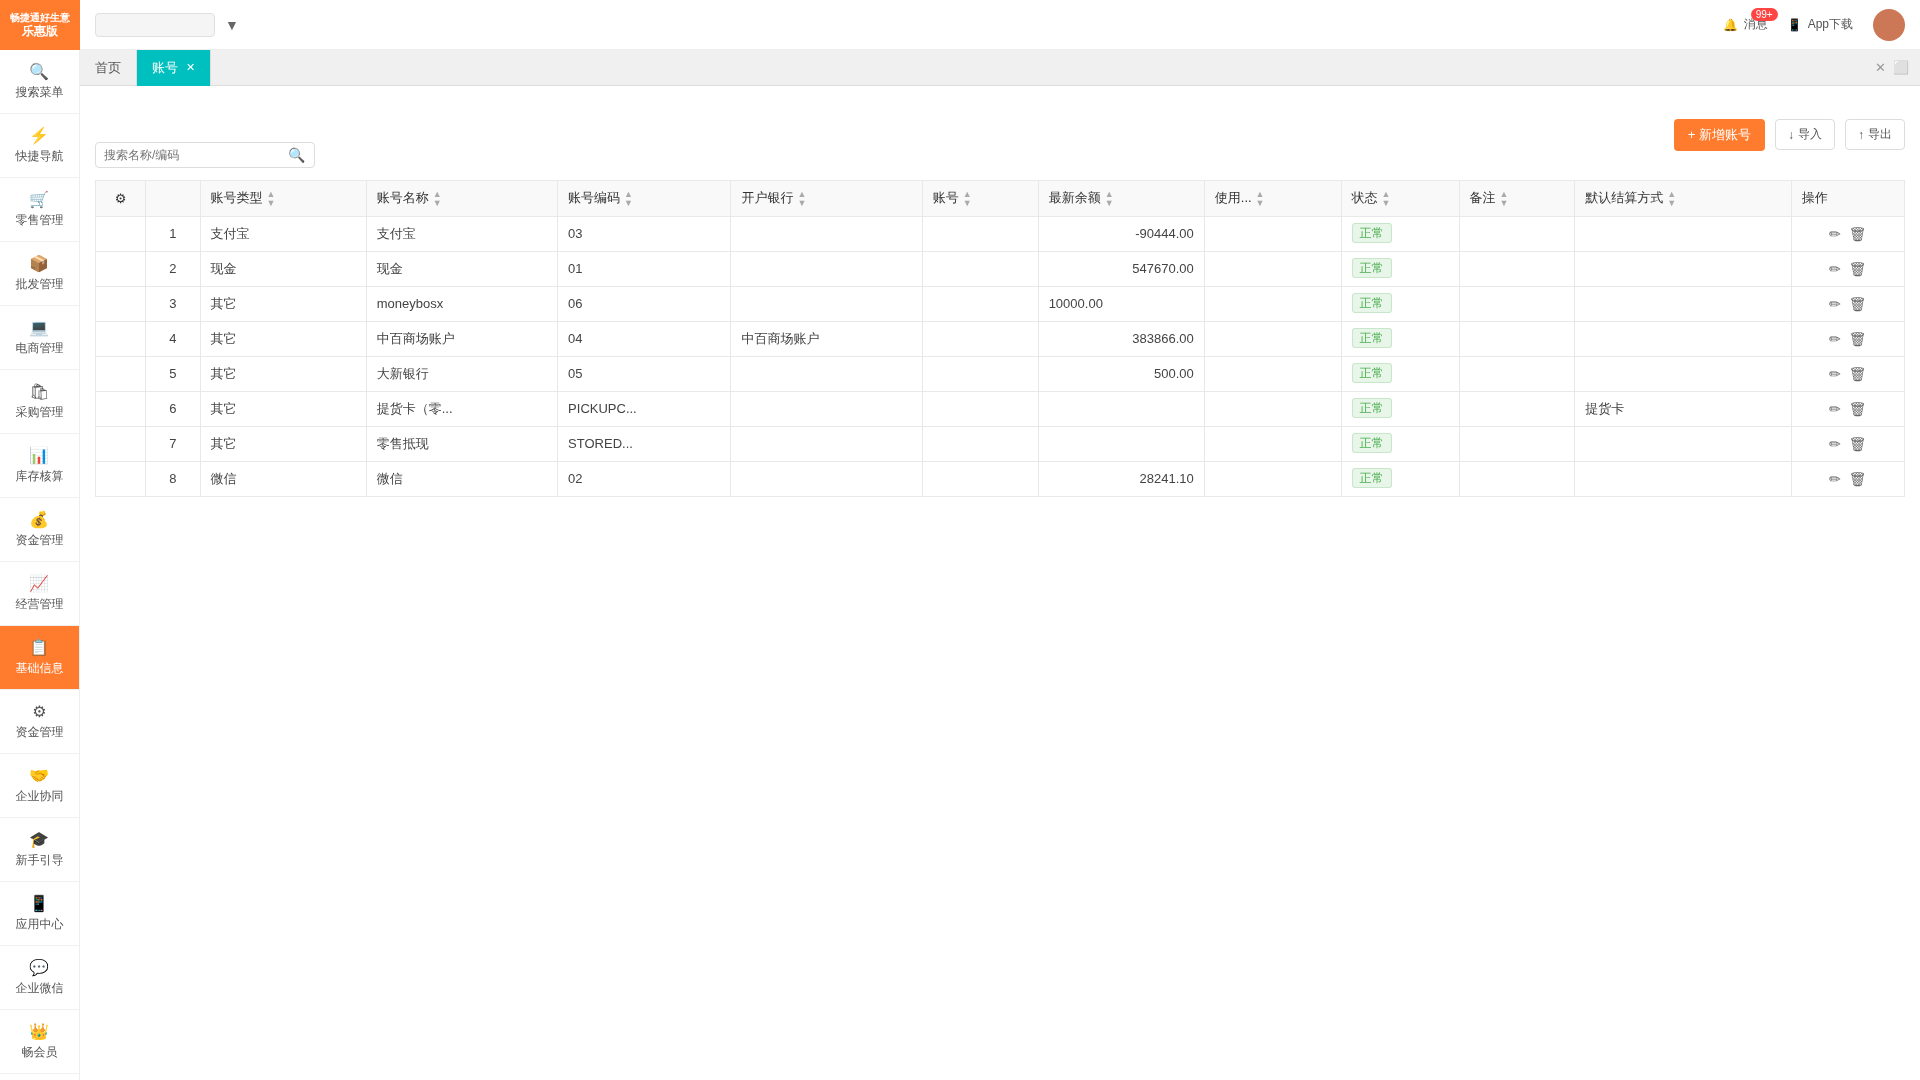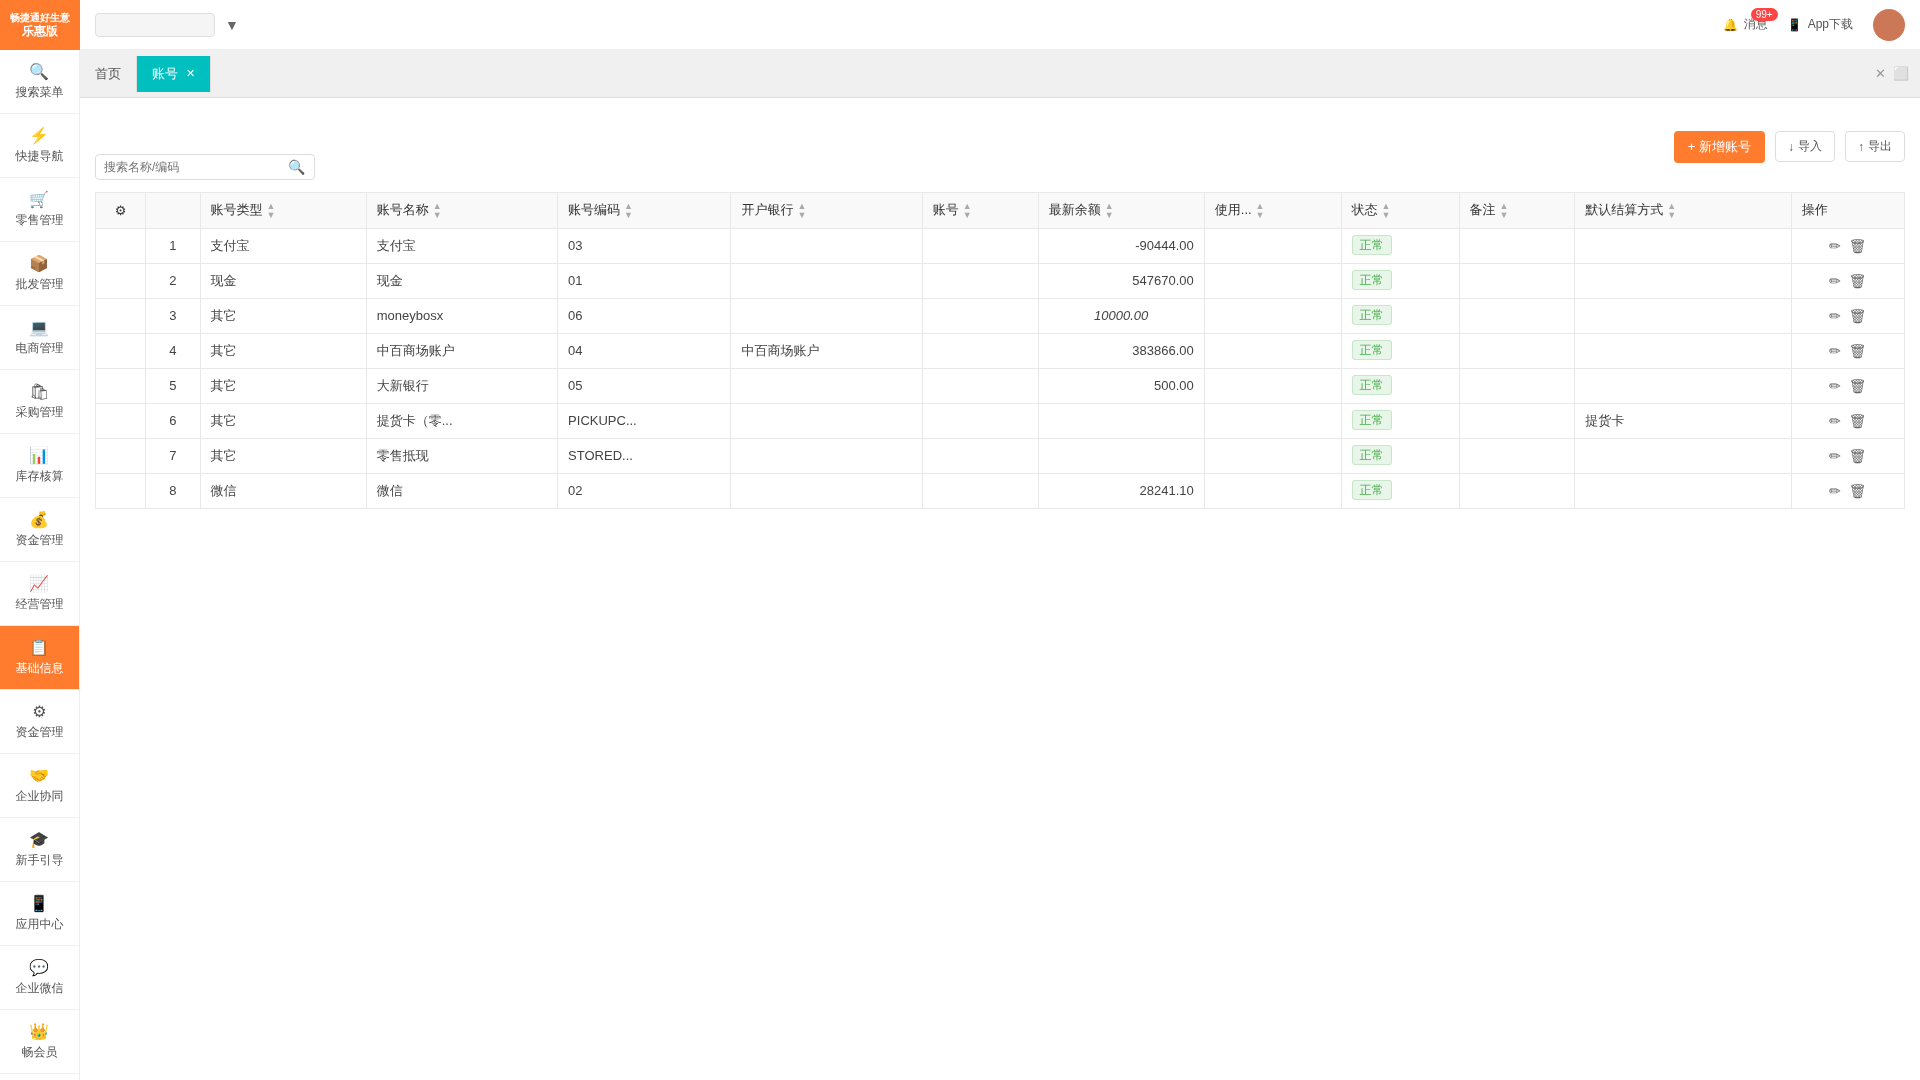--- a/index.html
+++ b/index.html
@@ -109,21 +109,21 @@
       border-radius: 50%;
     }
 
     
     .tab-bar {
       background: #f0f0f0;
       display: flex;
       align-items: center;
       border-bottom: 1px solid #ddd;
       padding: 0;
-      height: 48px;
+      height: 36px;
     }
     .tab-item {
       padding: 0 15px;
       height: 36px;
       display: flex;
       align-items: center;
       cursor: pointer;
       font-size: 13px;
       color: #555;
       border-right: 1px solid #ddd;
@@ -541,21 +541,21 @@
       </td>
     </tr>
           <tr>
       <td></td>
       <td style="text-align:center;">3</td>
       <td>其它</td>
       <td>moneybosx</td>
       <td>06</td>
       <td></td>
       <td></td>
-      <td style="text-align:center;font-style:italic;">10000.00</td>
+      <td style="text-align:left;">10000.00</td>
       <td></td>
       <td><span class="status-badge">正常</span></td>
       <td></td>
       <td></td>
       <td>
         <div class="action-icons">
           <span class="action-icon">✏</span>
           <span class="action-icon">🗑</span>
         </div>
       </td>

